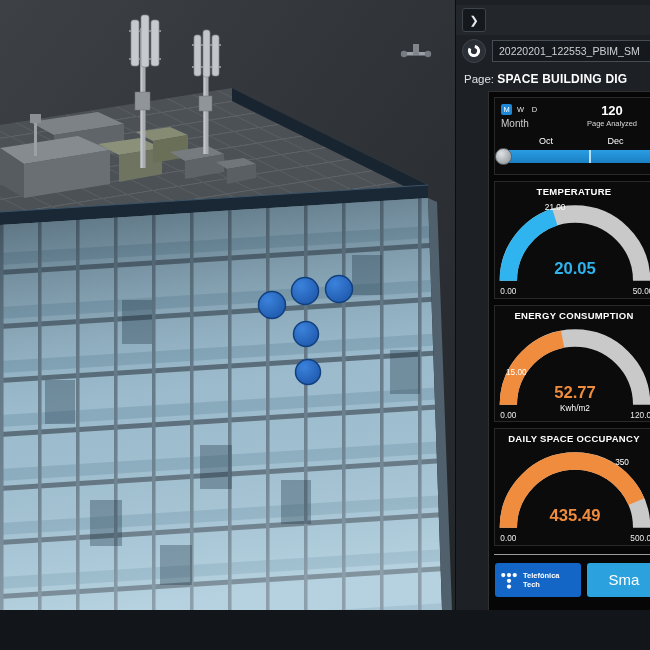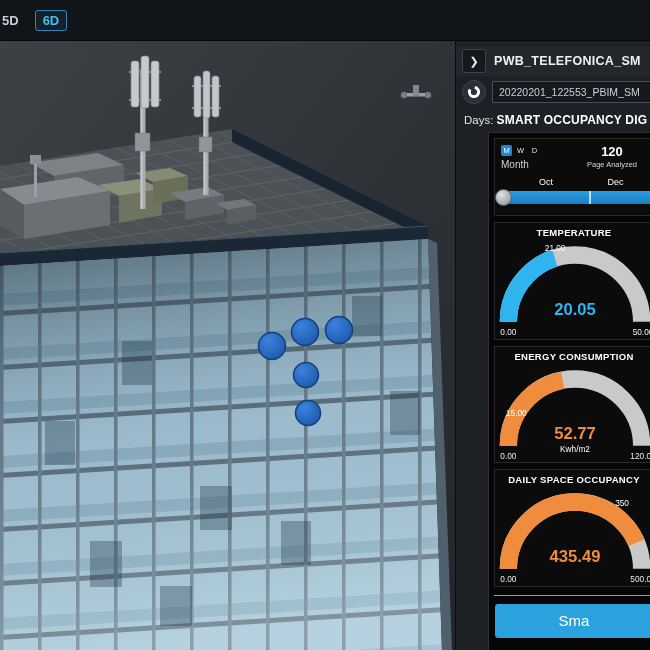--- a/index.html
+++ b/index.html
@@ -58,24 +58,20 @@
   .dfooter{border-top:1px solid #9b9b9b;margin-top:2px;padding:8px 1px 10px;display:flex;gap:6px;flex:none;}
   .brand-btn{width:86px;height:34px;flex:none;background:#1365c6;border-radius:3px;display:flex;align-items:center;gap:5px;padding:0 5px;box-sizing:border-box;cursor:pointer;}
   .brand-text{font-size:7.5px;font-weight:bold;color:#fff;line-height:1.2;text-align:left;width:46px;}
   .action-btn{flex:1;min-width:74px;height:34px;background:#2ba2de;border-radius:3px;color:#fff;font-size:15px;display:flex;align-items:center;justify-content:center;cursor:pointer;}
 </style>
 </head>
 <body>
 
 <div class="screen">
 
-  <div class="topbar">
-    <div class="tab tab-5d">5D</div>
-    <div class="tab tab-6d">6D</div>
-  </div>
 
   <div class="main">
 
     <div class="viewport">
       <svg viewBox="0 0 455 610" width="455" height="610">
         <defs>
           <linearGradient id="vpbg" x1="0" y1="0" x2="1" y2="1">
             <stop offset="0" stop-color="#3d4146"></stop>
               <stop offset="0.55" stop-color="#2e3237"></stop>
               <stop offset="1" stop-color="#232629"></stop>
@@ -180,35 +176,34 @@
           <rect x="413" y="44" width="6" height="11" fill="#80868b"></rect>
           <circle cx="404" cy="54" r="3.2" fill="#767c81"></circle>
           <circle cx="428" cy="54" r="3.2" fill="#767c81"></circle>
         </g>
       </svg>
     </div>
 
     <div class="panel">
       <div class="panel-header">
         <div class="collapse-btn">❯</div>
-        <div class="panel-title">PWB_TELEFONICA_SM</div>
       </div>
 
       <div class="model-row">
         <div class="report-btn">
           <svg width="14" height="14" viewBox="0 0 14 14">
             <circle cx="7" cy="7" r="4.6" fill="none" stroke="#ffffff" stroke-width="3" stroke-dasharray="23 8" transform="rotate(-80 7 7)"></circle>
           </svg>
         </div>
         <div class="model-select">20220201_122553_PBIM_SM</div>
       </div>
 
       <div class="page-row">
-        <span>Days:</span>
-        <span class="page-name">SMART OCCUPANCY DIG</span>
+        <span>Page:</span>
+        <span class="page-name">SPACE BUILDING DIG</span>
       </div>
 
       <div class="dashboard">
 
         <div class="pwidget">
           <div class="p-top">
             <div>
               <div class="mode-row">
                 <span class="mode-btn active">M</span>
                 <span class="mode-btn">W</span>
@@ -263,19 +258,29 @@
             <path d="M10,62 A50,50 0 0 1 110,62" stroke-width="13" fill="none" stroke="#ef8c3e" stroke-dasharray="136.8 164.9"></path>
             <text class="tick-label" text-anchor="middle" x="95.3" y="15.1">350</text>
             <text class="gvalue" x="60" y="57" text-anchor="middle" fill="#ef8c3e">435.49</text>
             <text class="gunit" x="60" y="66.5" text-anchor="middle"></text>
             <text class="minmax" x="10" y="72" text-anchor="middle">0.00</text>
             <text class="minmax" x="111" y="72" text-anchor="middle">500.00</text>
           </svg>
         </div>
 
         <div class="dfooter">
+          <div class="brand-btn">
+            <svg width="18" height="18" viewBox="0 0 22 22" fill="#ffffff">
+              <circle cx="4" cy="5" r="2.6"></circle>
+                <circle cx="11" cy="5" r="2.6"></circle>
+                <circle cx="18" cy="5" r="2.6"></circle>
+              <circle cx="11" cy="12" r="2.6"></circle>
+                <circle cx="11" cy="19" r="2.6"></circle>
+            </svg>
+            <div class="brand-text">Telefónica Tech</div>
+          </div>
           <div class="action-btn">Sma</div>
         </div>
 
       </div>
     </div>
   </div>
 </div>
 
 </body></html>

